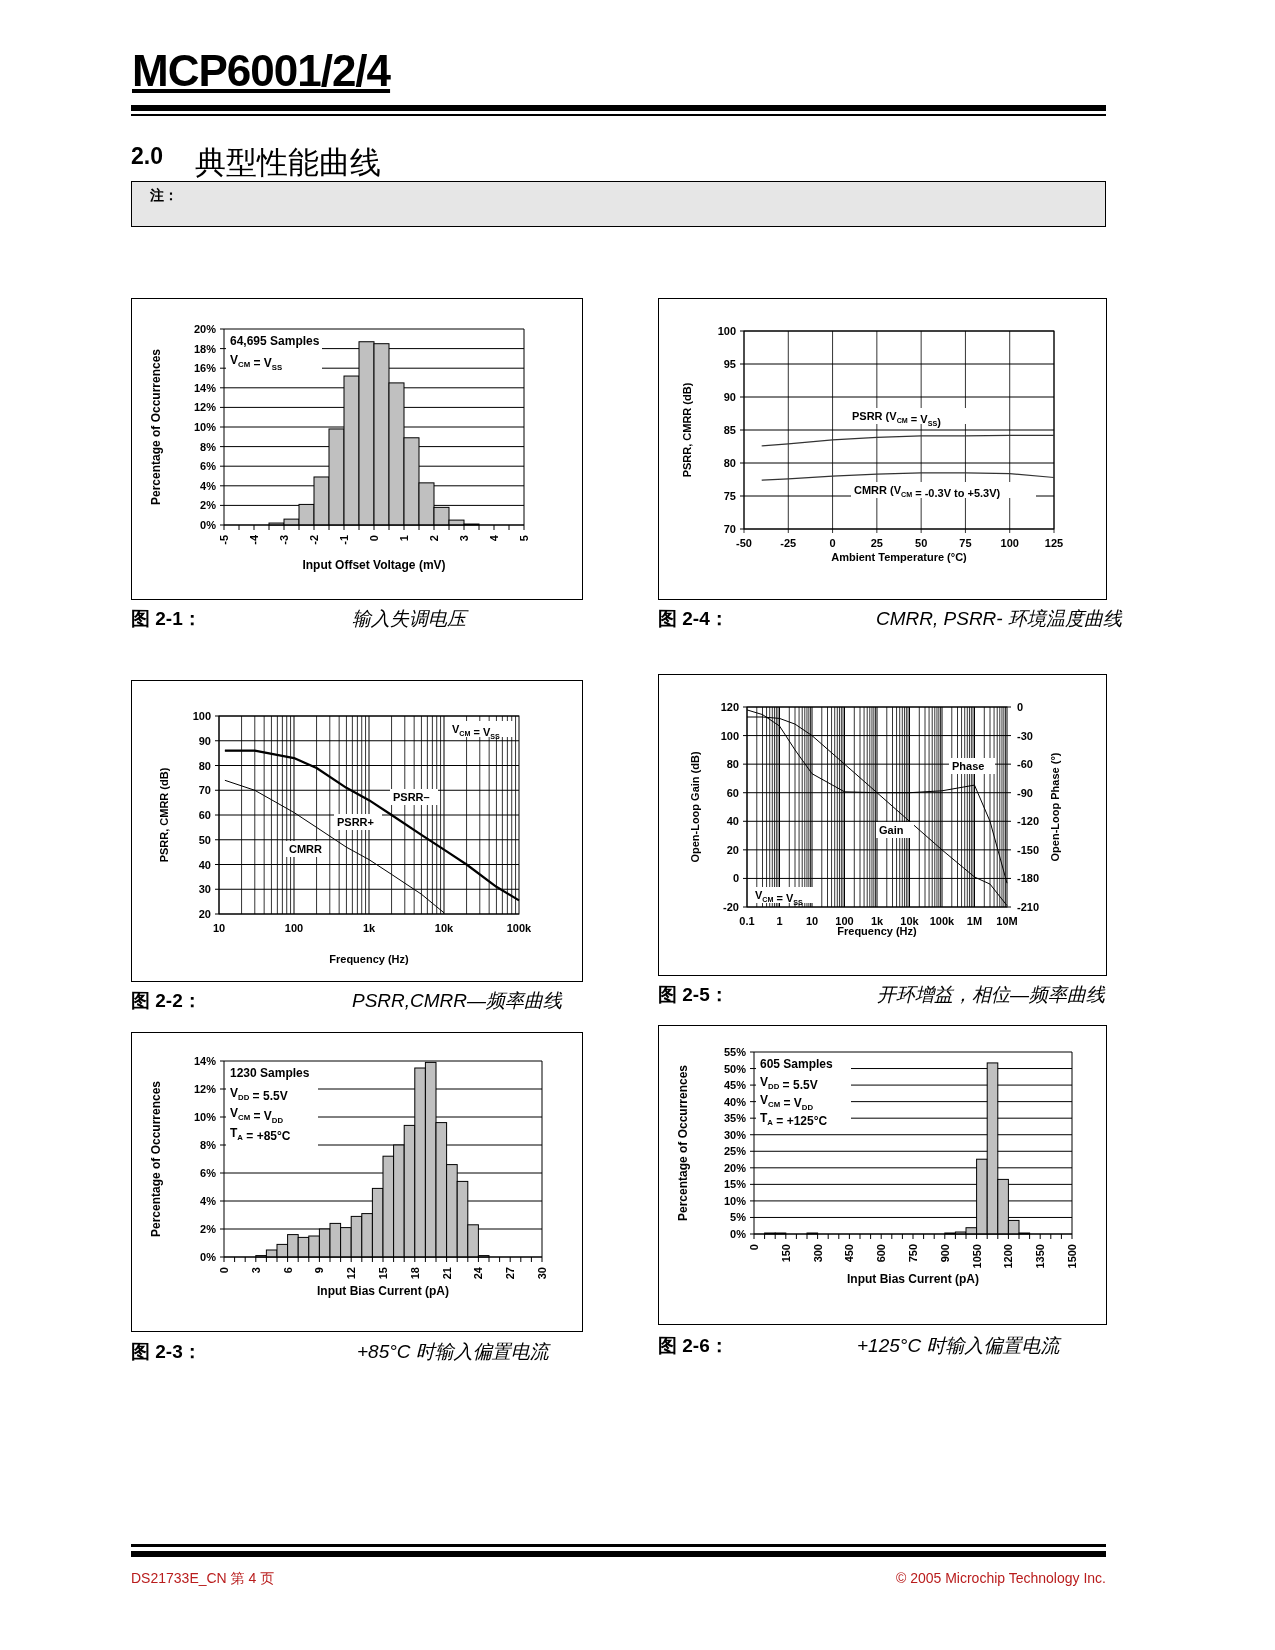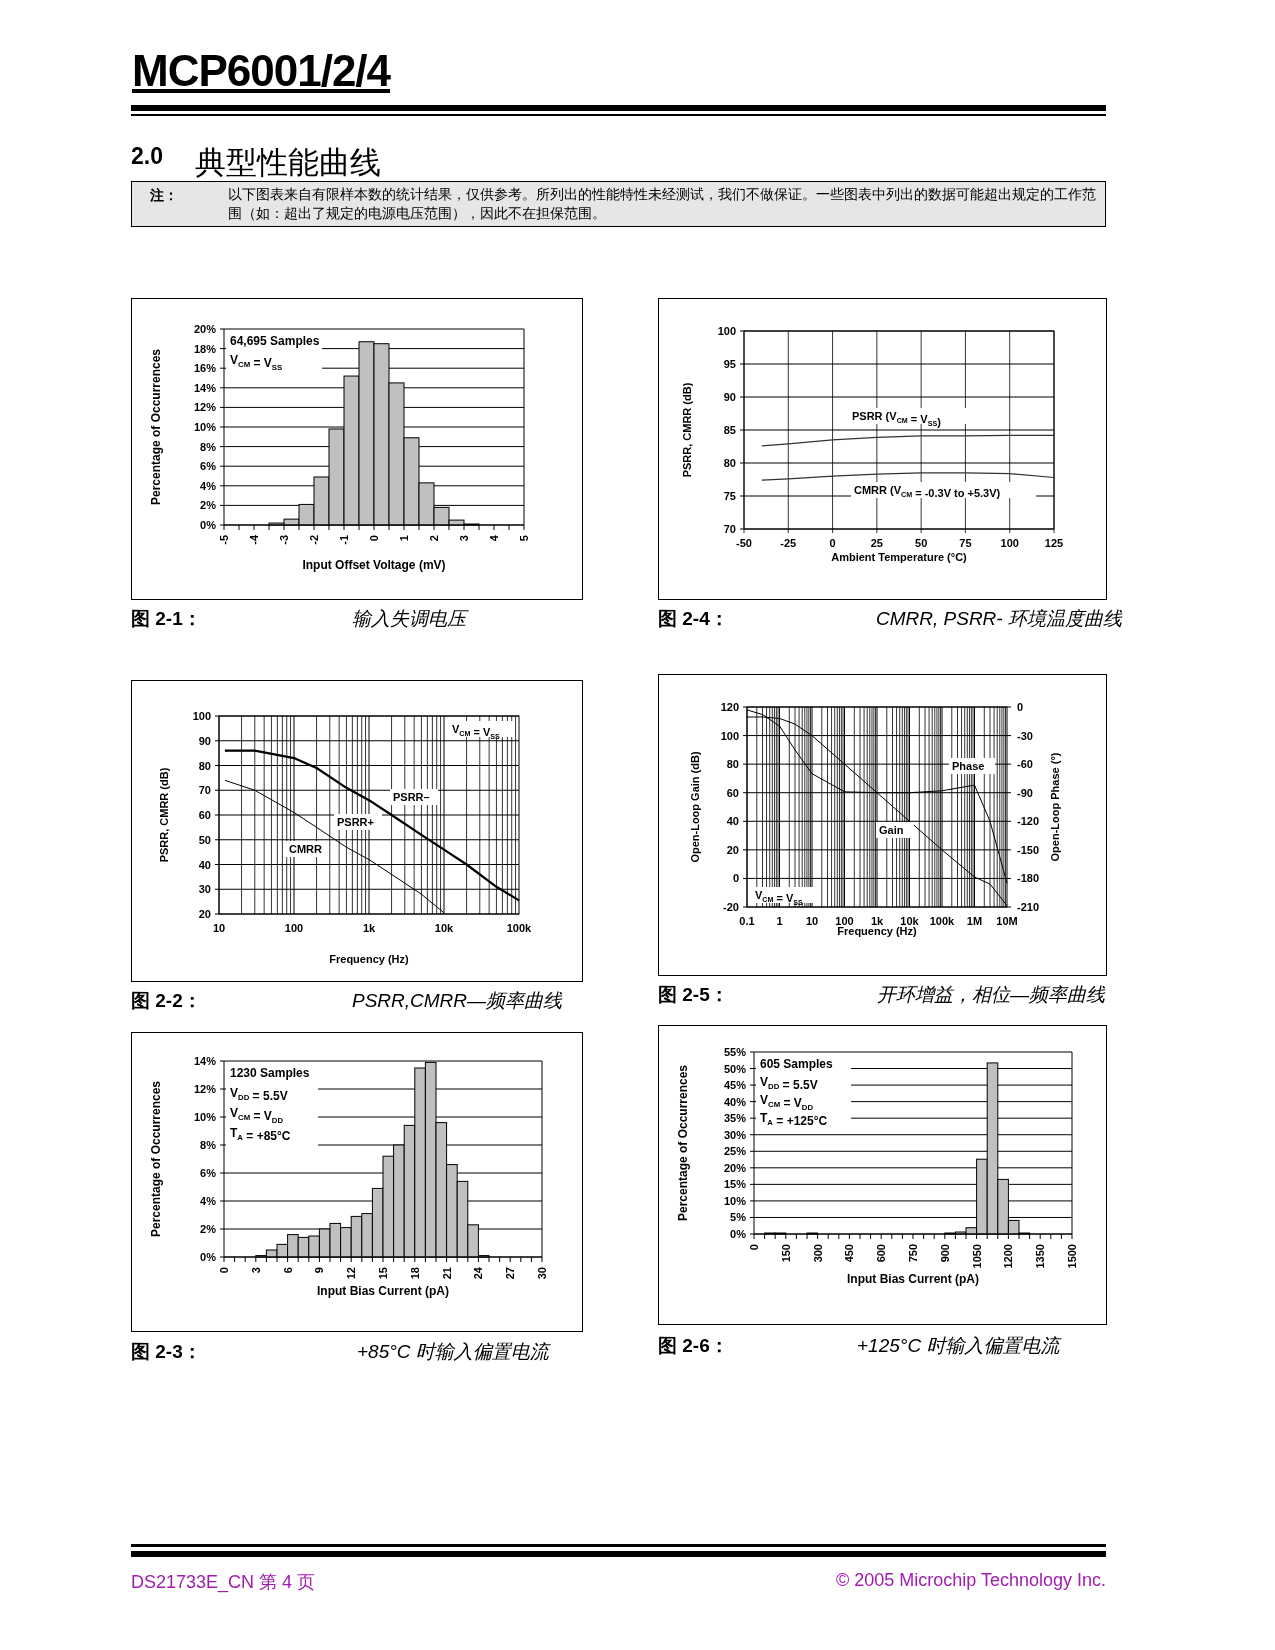--- a/index.html
+++ b/index.html
@@ -12,35 +12,34 @@
   .sec-t{left:195px;top:142px;font-size:31px;font-family:"DejaVu Serif",serif;}
   .note{left:131px;top:181px;width:973px;height:44px;background:#e6e6e6;border:1px solid #000;font-family:"DejaVu Serif",serif;font-size:14px;}
   .note .lab{position:absolute;left:18px;top:5px;font-weight:bold;}
   .note .txt{position:absolute;left:96px;top:3px;width:870px;line-height:19px;}
   .cond{left:131px;top:232px;font-size:18px;line-height:27px;width:975px;}
   .cond sub{font-size:12px;}
   .box{border:1px solid #000;background:#fff;}
   .cap-fig{font-weight:bold;font-size:19px;}
   .cap-txt{font-style:italic;font-size:19px;margin-left:32px;}
   svg text{font-family:"Liberation Sans",sans-serif;font-weight:bold;}
-  .foot{font-size:18px;color:#a21caf;}
+  .foot{font-size:14px;color:#b91c1c;}
 </style>
 </head>
 <body>
 
 <div class="abs title">MCP6001/2/4</div>
 <div class="abs rule-thick" style="top:105px"></div>
 <div class="abs rule-thin" style="top:114px"></div>
 
 <div class="abs sec">2.0</div>
 <div class="abs sec-t">典型性能曲线</div>
 
 <div class="abs note">
   <span class="lab">注：</span>
-  <span class="txt">以下图表来自有限样本数的统计结果，仅供参考。所列出的性能特性未经测试，我们不做保证。一些图表中列出的数据可能超出规定的工作范围（如：超出了规定的电源电压范围），因此不在担保范围。</span>
 </div>
 
 <div class="abs cond">
 </div>
 
 <div class="abs box" style="left:131px;top:298px;width:450px;height:300px"><svg id="c21" width="450" height="300">
       <line x1="88" y1="226" x2="392" y2="226" stroke="#000" stroke-width="1"></line>
       <text x="84" y="230" font-size="11" text-anchor="end">0%</text>
       <line x1="88" y1="206.4" x2="392" y2="206.4" stroke="#000" stroke-width="1"></line>
       <text x="84" y="210.4" font-size="11" text-anchor="end">2%</text>

